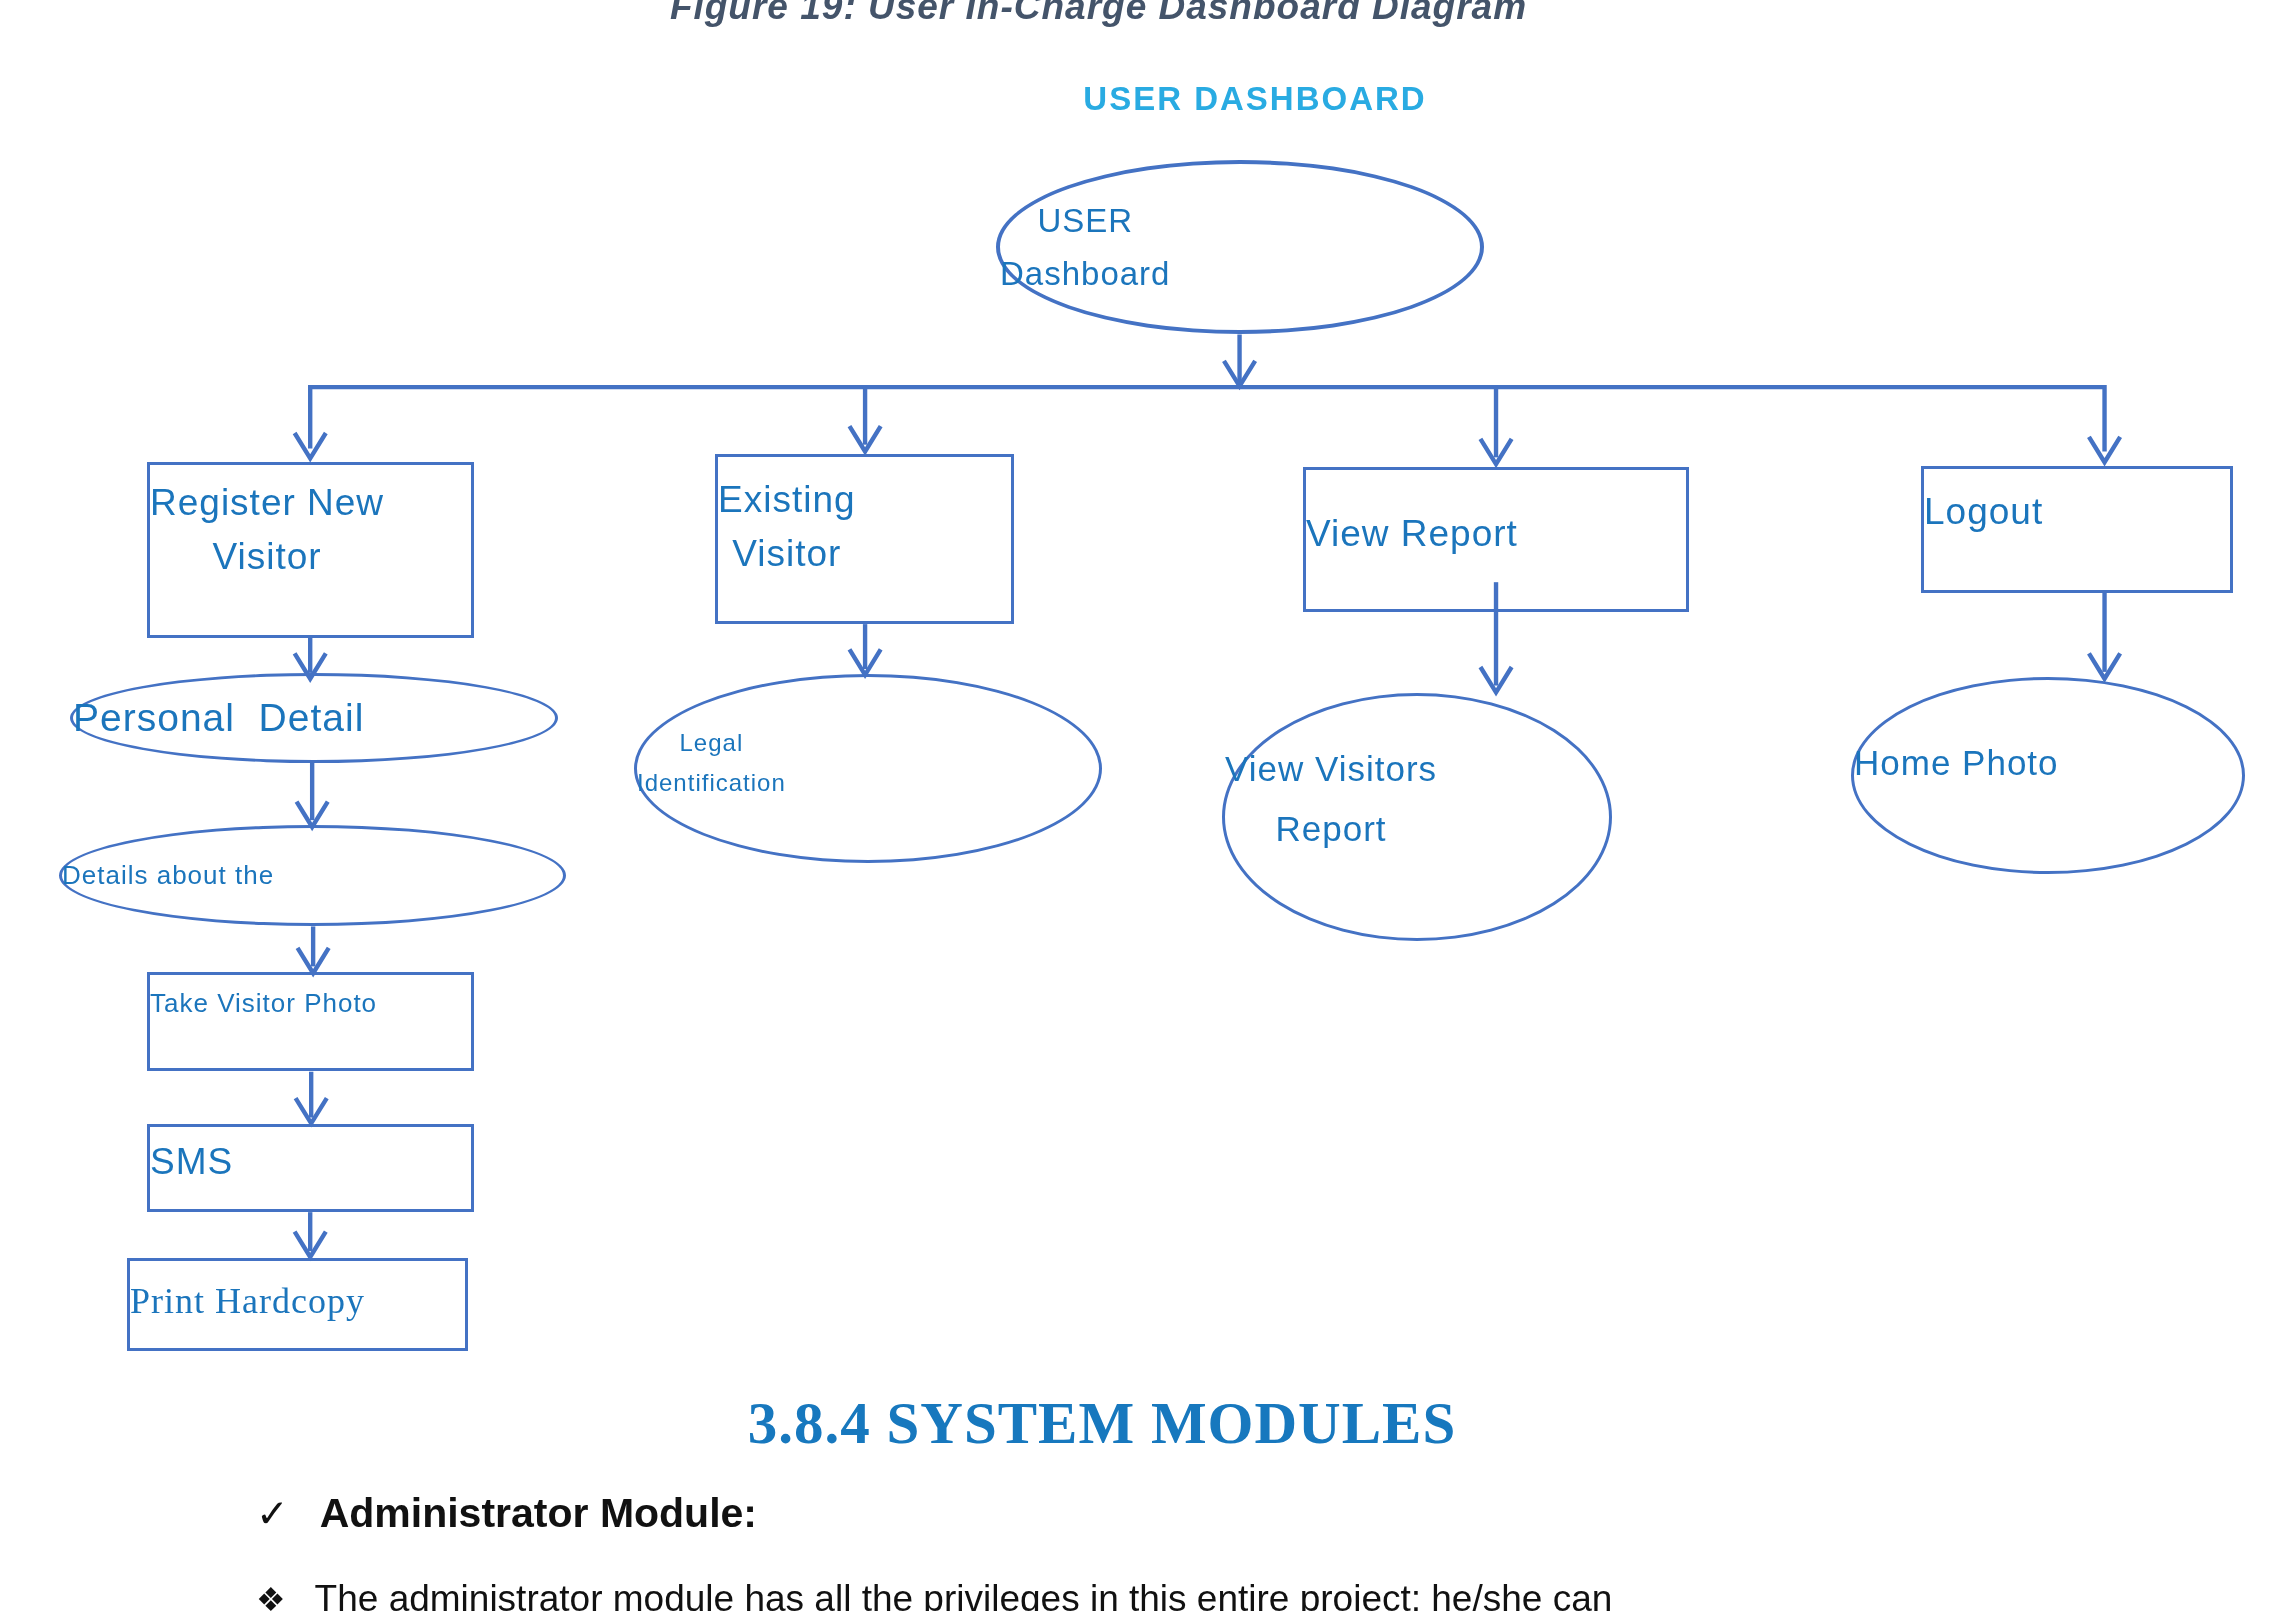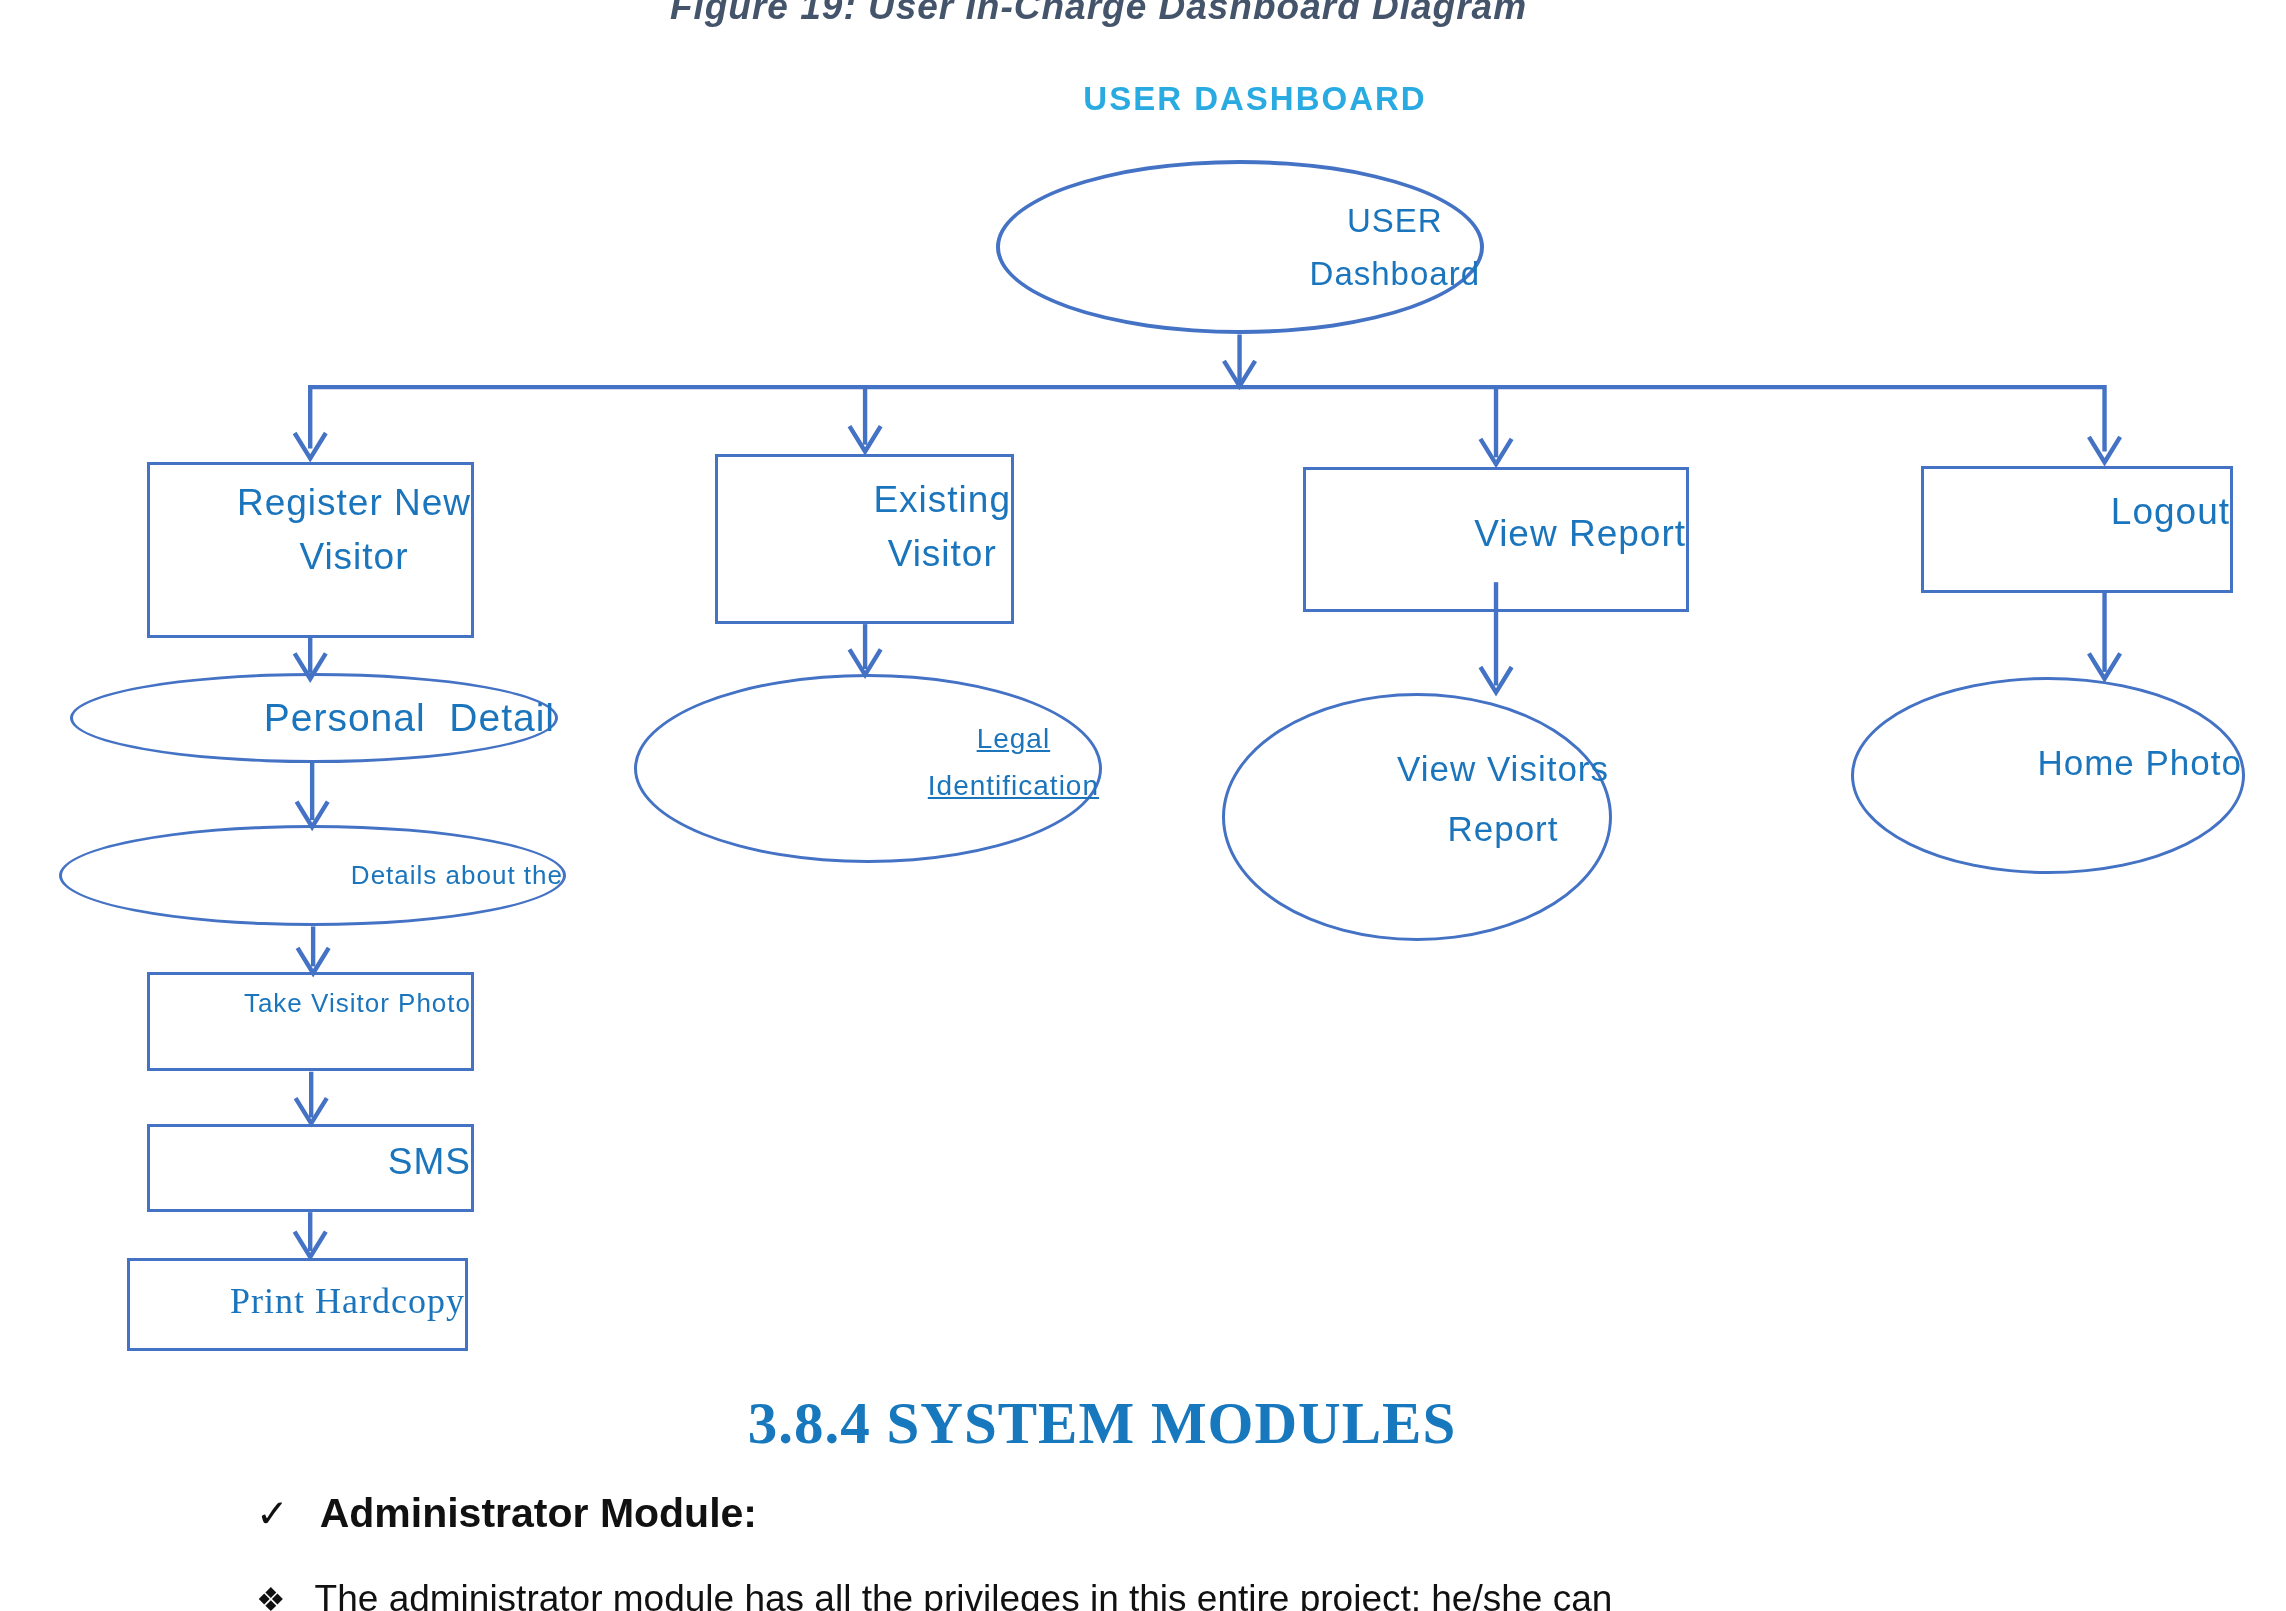--- a/index.html
+++ b/index.html
@@ -14,21 +14,21 @@
     color:var(--caption);white-space:nowrap;
   }
   .diagram-title{
     position:absolute;left:1060px;top:80px;width:390px;text-align:center;
     font-size:33px;font-weight:bold;letter-spacing:2px;color:var(--diagram-title);
     white-space:nowrap;
   }
   
   .node{
     position:absolute;box-sizing:border-box;border:3.9px solid var(--shape-border);
-    display:flex;align-items:center;justify-content:flex-end;background:transparent;
+    display:flex;align-items:center;justify-content:flex-start;background:transparent;
   }
   .node.ellipse{border-radius:50%;}
   .node .lbl{
     color:var(--node-text);text-align:center;white-space:pre-wrap;
     letter-spacing:1px;line-height:1.45;
   }
   #n-root{left:996px;top:160px;width:488px;height:174px;border-width:4.9px;}
   #n-root .lbl{font-size:33px;line-height:1.62;}
   #n-register{left:147px;top:462px;width:327px;height:176px;}
   #n-register .lbl{font-size:37px;padding-bottom:41px;}
@@ -42,21 +42,21 @@
   #n-personal .lbl{font-size:39px;}
   #n-details{left:59px;top:825px;width:507px;height:101px;}
   #n-details .lbl{font-size:26px;}
   #n-photo{left:147px;top:972px;width:327px;height:99px;}
   #n-photo .lbl{font-size:26px;padding-bottom:35px;}
   #n-sms{left:147px;top:1124px;width:327px;height:88px;}
   #n-sms .lbl{font-size:37px;padding-bottom:11.7px;}
   #n-print{left:127px;top:1258px;width:341px;height:93px;}
   #n-print .lbl{font-size:36px;padding-bottom:5.9px;font-family:Liberation Serif, serif;}
   #n-legal{left:634px;top:674px;width:468px;height:189px;}
-  #n-legal .lbl{font-size:28px;line-height:1.65;padding-bottom:11.7px;text-decoration:underline;}
+  #n-legal .lbl{font-size:24px;line-height:1.65;padding-bottom:11.7px;}
   #n-visitors{left:1222px;top:693px;width:390px;height:248px;}
   #n-visitors .lbl{font-size:35px;line-height:1.7;padding-bottom:37px;}
   #n-home{left:1851px;top:677px;width:394px;height:197px;}
   #n-home .lbl{font-size:35px;padding-bottom:25px;}
   
   svg.wires{position:absolute;left:0;top:0;z-index:1;}
   .wire{stroke:var(--connector);stroke-width:4.5;fill:none;}
   
   .sec-heading{
     position:absolute;left:673px;top:1389px;width:858px;text-align:center;

